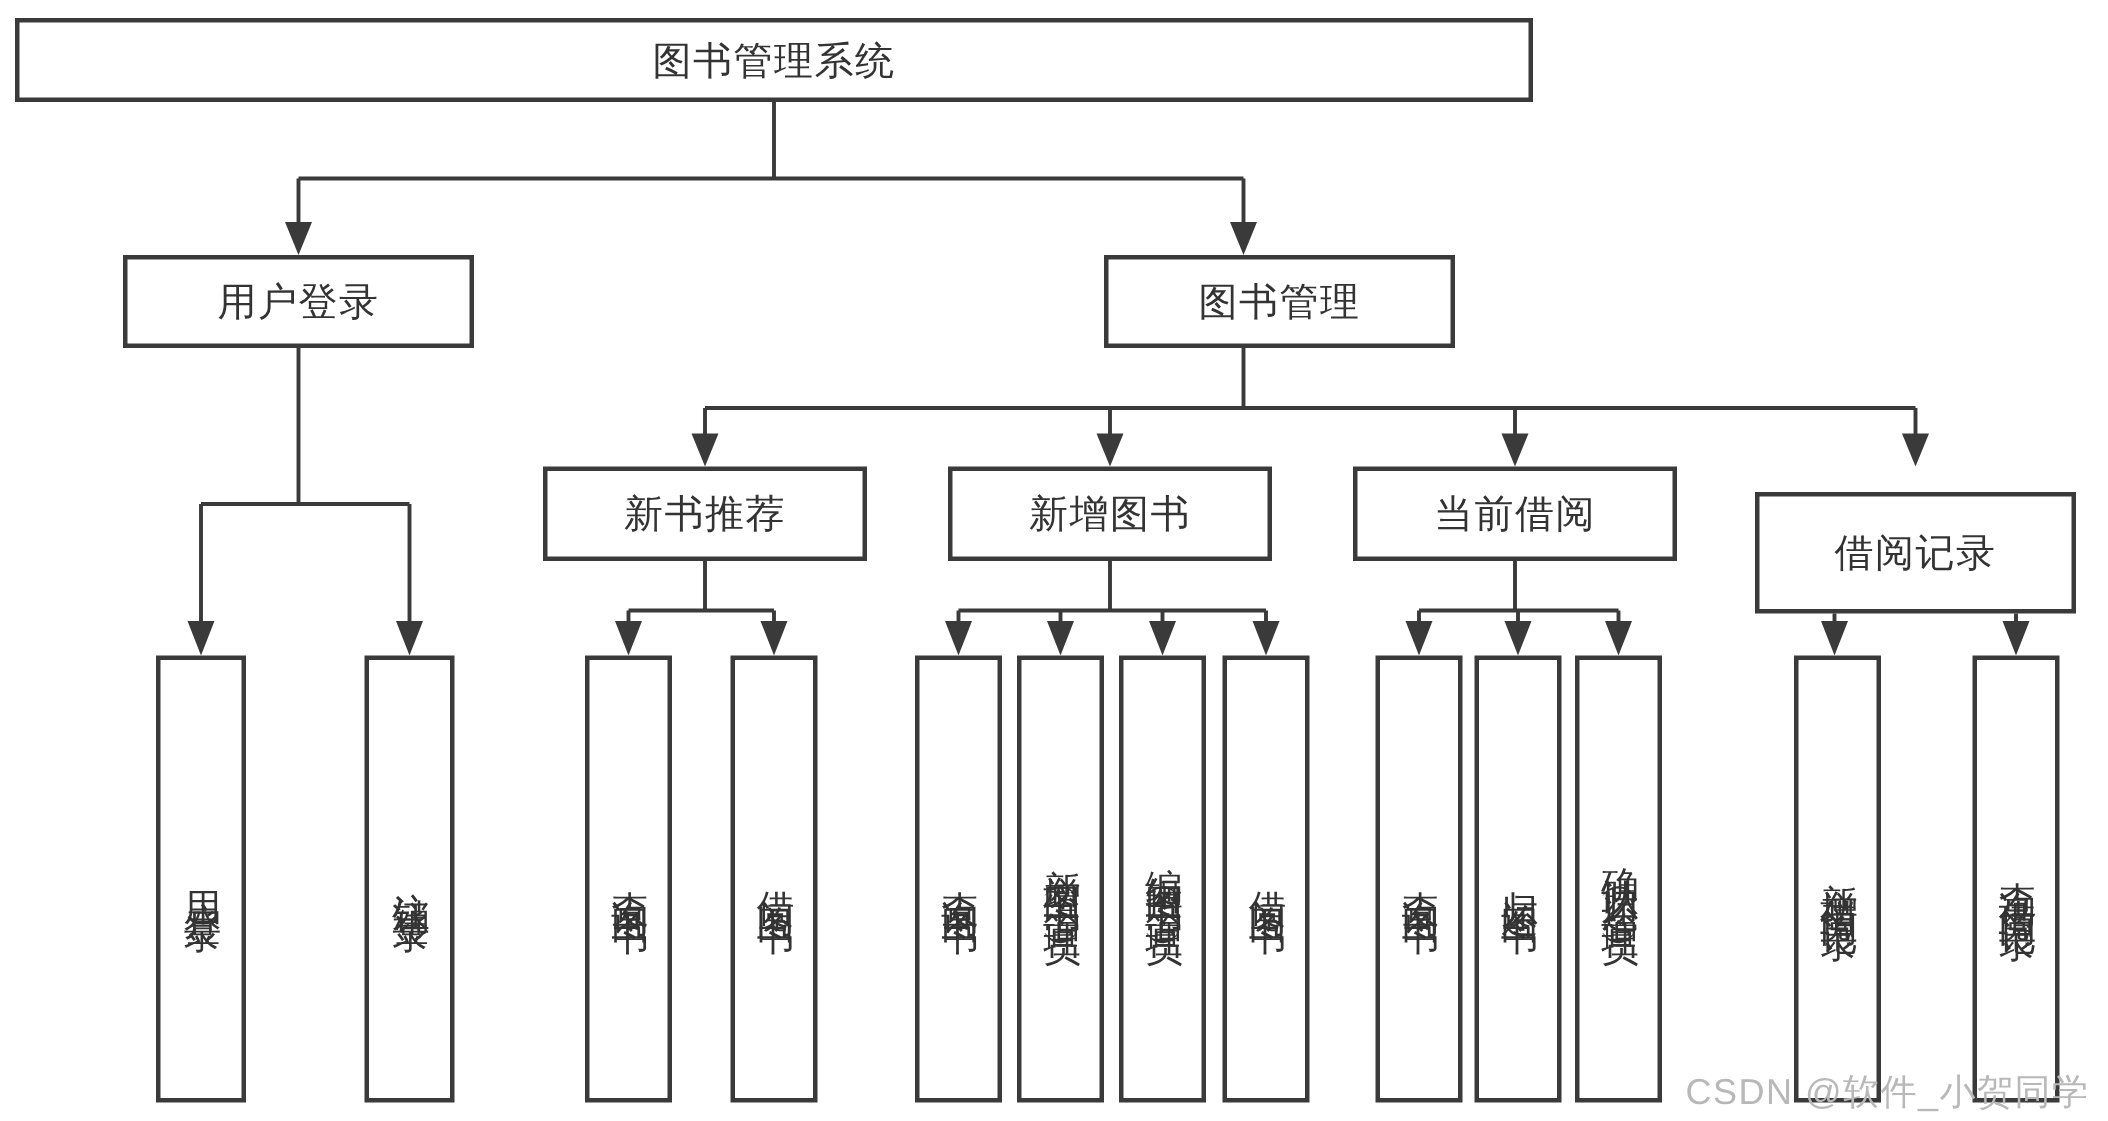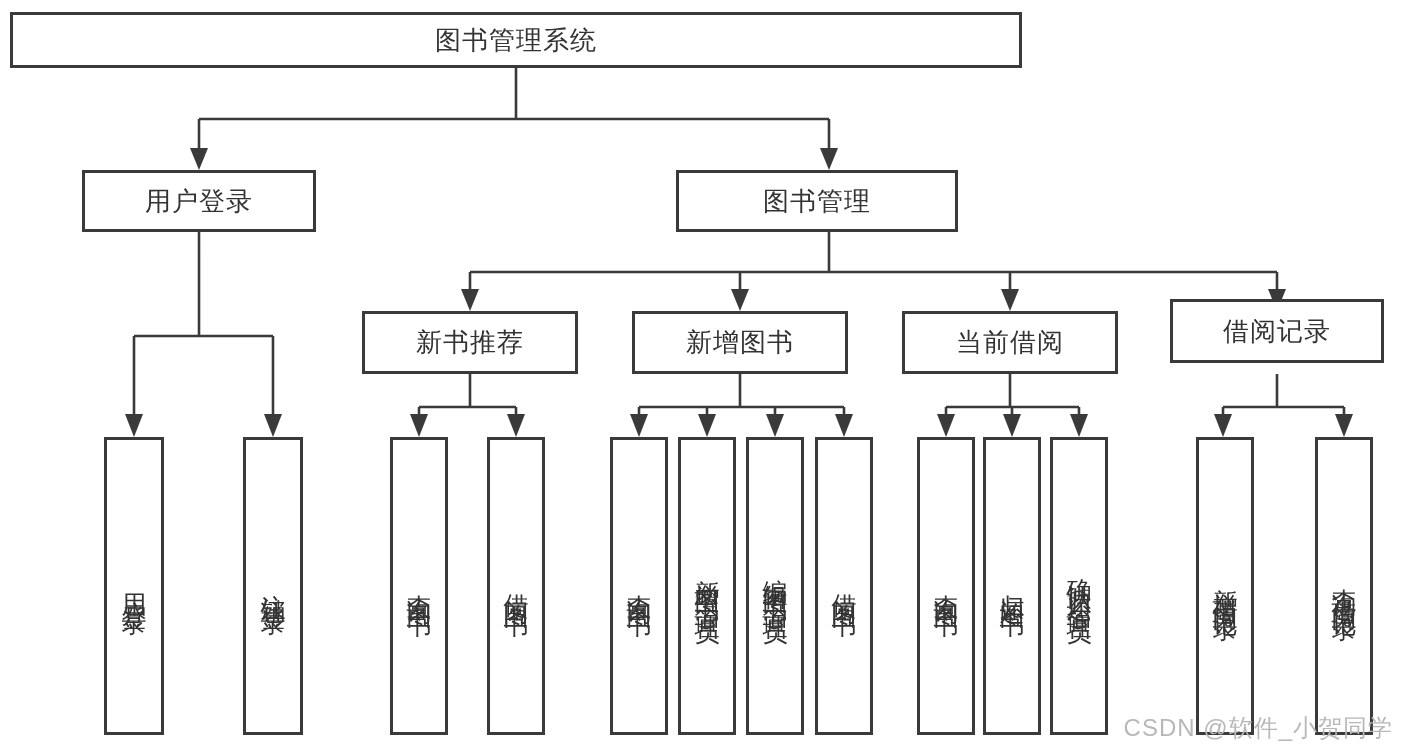--- a/index.html
+++ b/index.html
@@ -90,34 +90,34 @@
     <polygon points="1335,414 1353,414 1344,437"></polygon>
   </svg>
 
   <div class="node h" style="left:10px;top:12px;width:1012px;height:56px">
     <span>图书管理系统</span>
   </div>
 
   <div class="node h" style="left:82px;top:170px;width:234px;height:62px">
     <span>用户登录</span>
   </div>
-  <div class="node h" style="left:676px;top:170px;width:282px;height:62px">
+  <div class="node h" style="left:736px;top:170px;width:234px;height:62px">
     <span>图书管理</span>
   </div>
 
   <div class="node h" style="left:362px;top:311px;width:216px;height:63px">
     <span>新书推荐</span>
   </div>
   <div class="node h" style="left:632px;top:311px;width:216px;height:63px">
     <span>新增图书</span>
   </div>
   <div class="node h" style="left:902px;top:311px;width:216px;height:63px">
     <span>当前借阅</span>
   </div>
-  <div class="node h" style="left:1170px;top:299px;width:214px;height:64px">
+  <div class="node h" style="left:1170px;top:328px;width:214px;height:81px">
     <span>借阅记录</span>
   </div>
 
   <div class="node v" style="left:104px;top:437px;width:60px;height:298px">
     <span class="vtext">用户登录</span>
   </div>
   <div class="node v" style="left:243px;top:437px;width:60px;height:298px">
     <span class="vtext">注销登录</span>
   </div>
 

